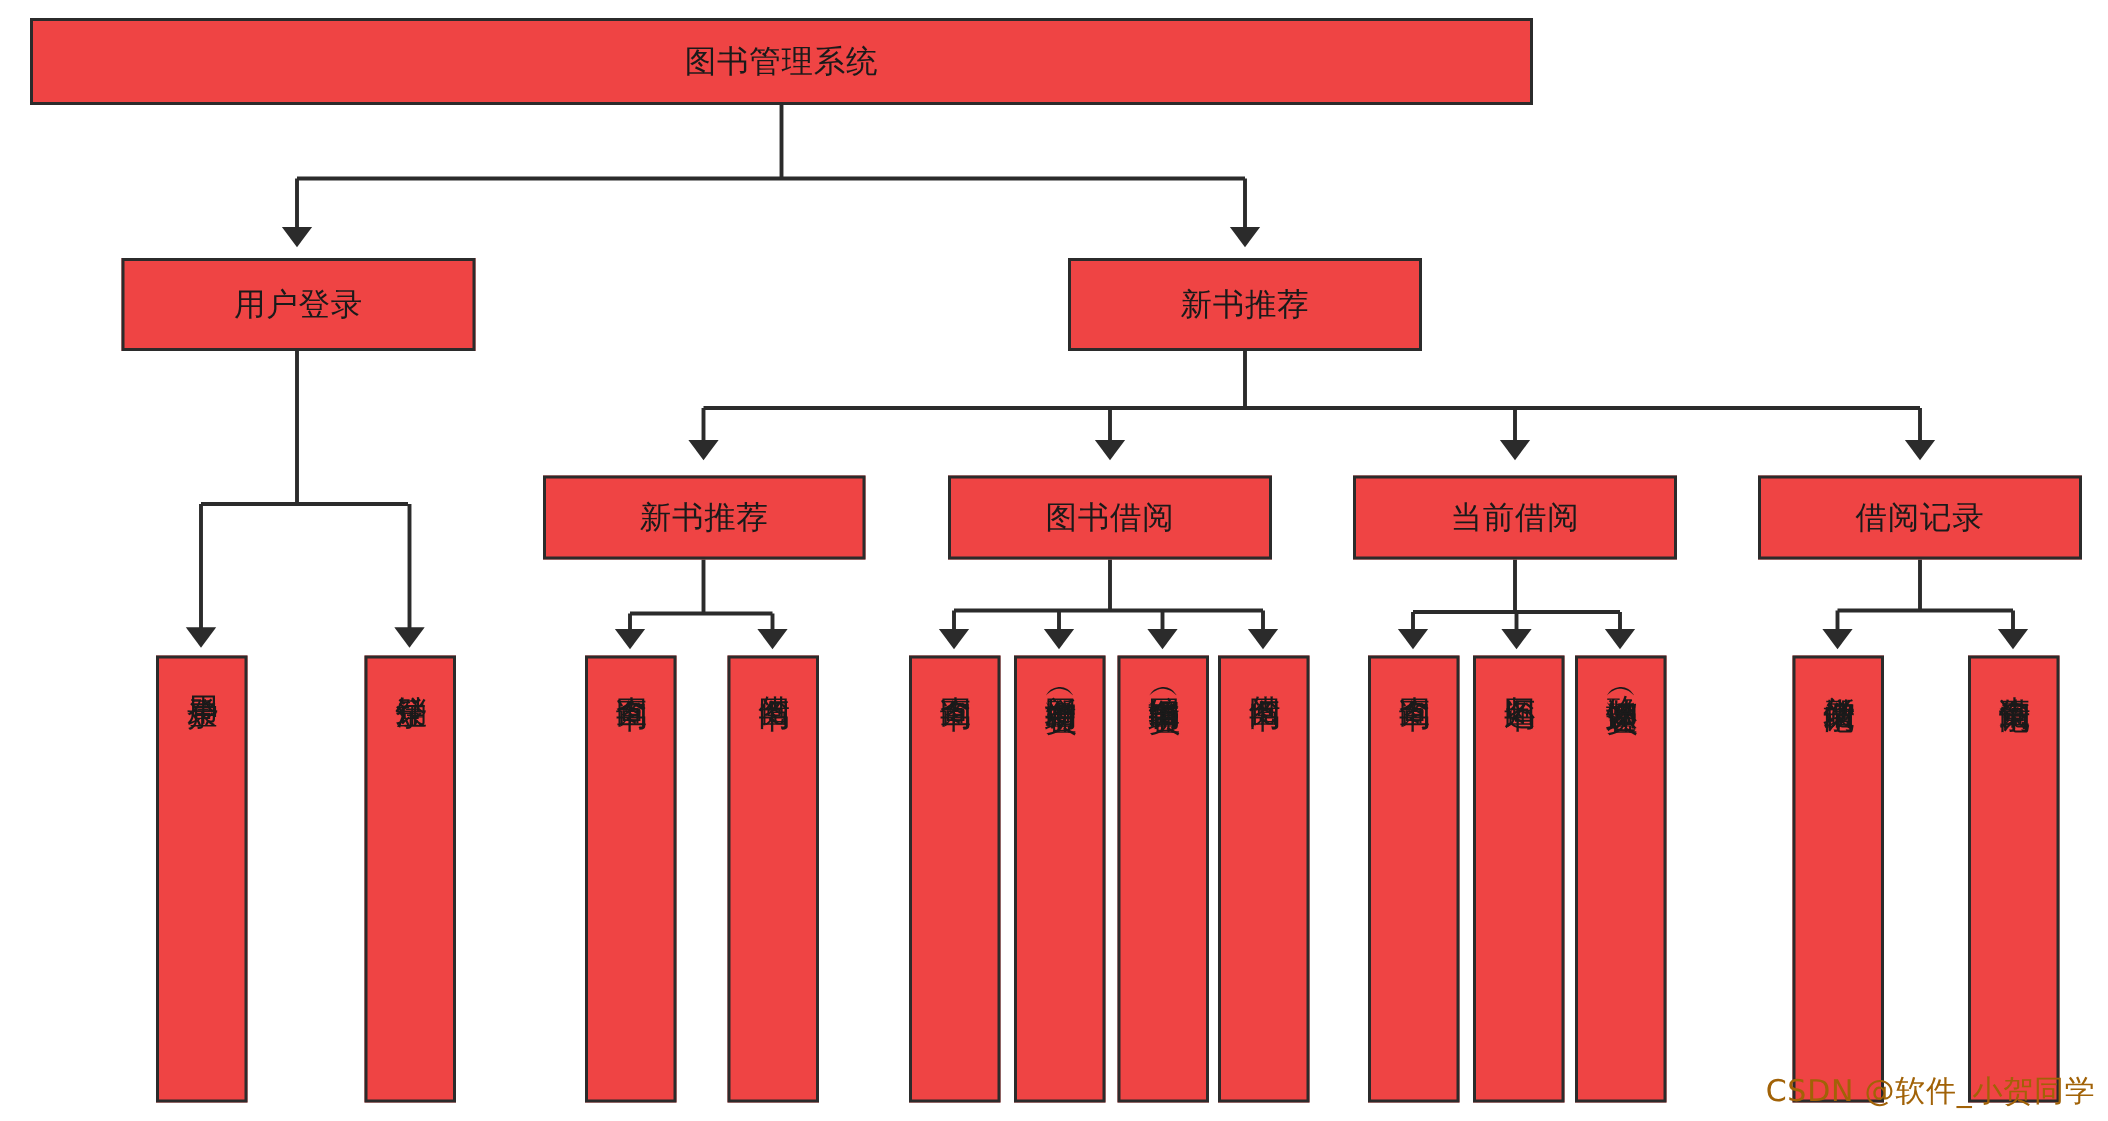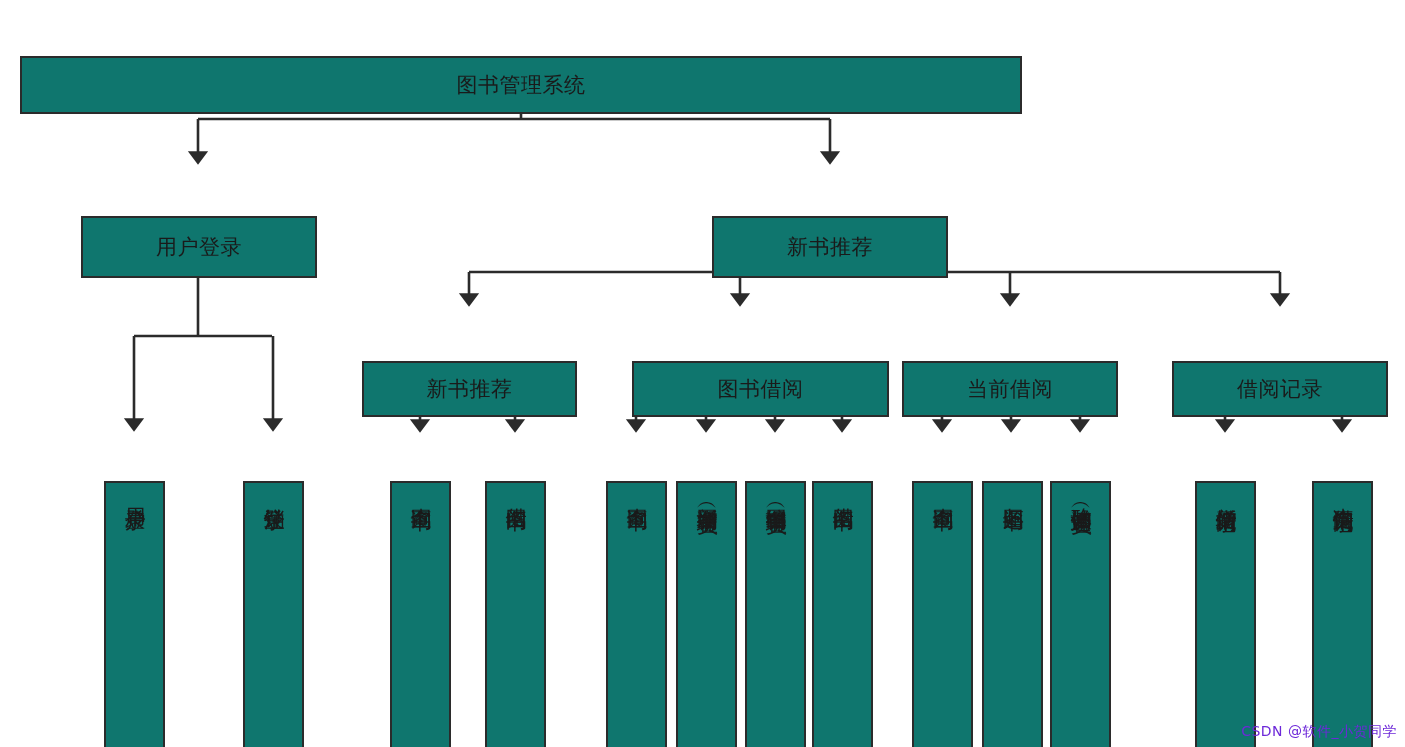--- a/index.html
+++ b/index.html
@@ -23,28 +23,27 @@
     position: absolute;
     left: 0;
     top: 0;
     width: 1405px;
     height: 747px;
     pointer-events: none;
   }
   .node {
     position: absolute;
     box-sizing: border-box;
-    background: #0f766e;
+    background: #ef4444;
     border: 2.5px solid #2b2b2b;
     display: flex;
     align-items: center;
     justify-content: center;
     text-align: center;
     color: #1a1a1a;
-    margin-top: 44px;
   }
   .node .label {
     display: block;
     line-height: 1.18;
     letter-spacing: 0.5px;
   }
   
   .node.horiz .label {
     font-size: 21px;
     white-space: nowrap;
@@ -60,22 +59,22 @@
     text-orientation: upright;
     font-size: 21px;
     line-height: 1.02;
     letter-spacing: 1px;
     white-space: nowrap;
   }
   #watermark {
     position: absolute;
     right: 8px;
     bottom: 6px;
-    font-size: 14px;
-    color: #6d28d9;
+    font-size: 20px;
+    color: #a16207;
     letter-spacing: 0.5px;
     white-space: nowrap;
     user-select: none;
   }
 </style>
 </head>
 <body>
 
 <div id="canvas">
 
@@ -139,21 +138,21 @@
   <div class="node horiz" style="left:81px; top:172px; width:236px; height:62px;">
     <span class="label">用户登录</span>
   </div>
   <div class="node horiz" style="left:712px; top:172px; width:236px; height:62px;">
     <span class="label">新书推荐</span>
   </div>
 
   <div class="node horiz" style="left:362px; top:317px; width:215px; height:56px;text-align:right;">
     <span class="label">新书推荐</span>
   </div>
-  <div class="node horiz" style="left:632px; top:317px; width:257px; height:56px;">
+  <div class="node horiz" style="left:632px; top:317px; width:216px; height:56px;">
     <span class="label">图书借阅</span>
   </div>
   <div class="node horiz" style="left:902px; top:317px; width:216px; height:56px;">
     <span class="label">当前借阅</span>
   </div>
   <div class="node horiz" style="left:1172px; top:317px; width:216px; height:56px;">
     <span class="label">借阅记录</span>
   </div>
 
   <div class="node vert" style="left:104px; top:437px; width:61px; height:298px;">

